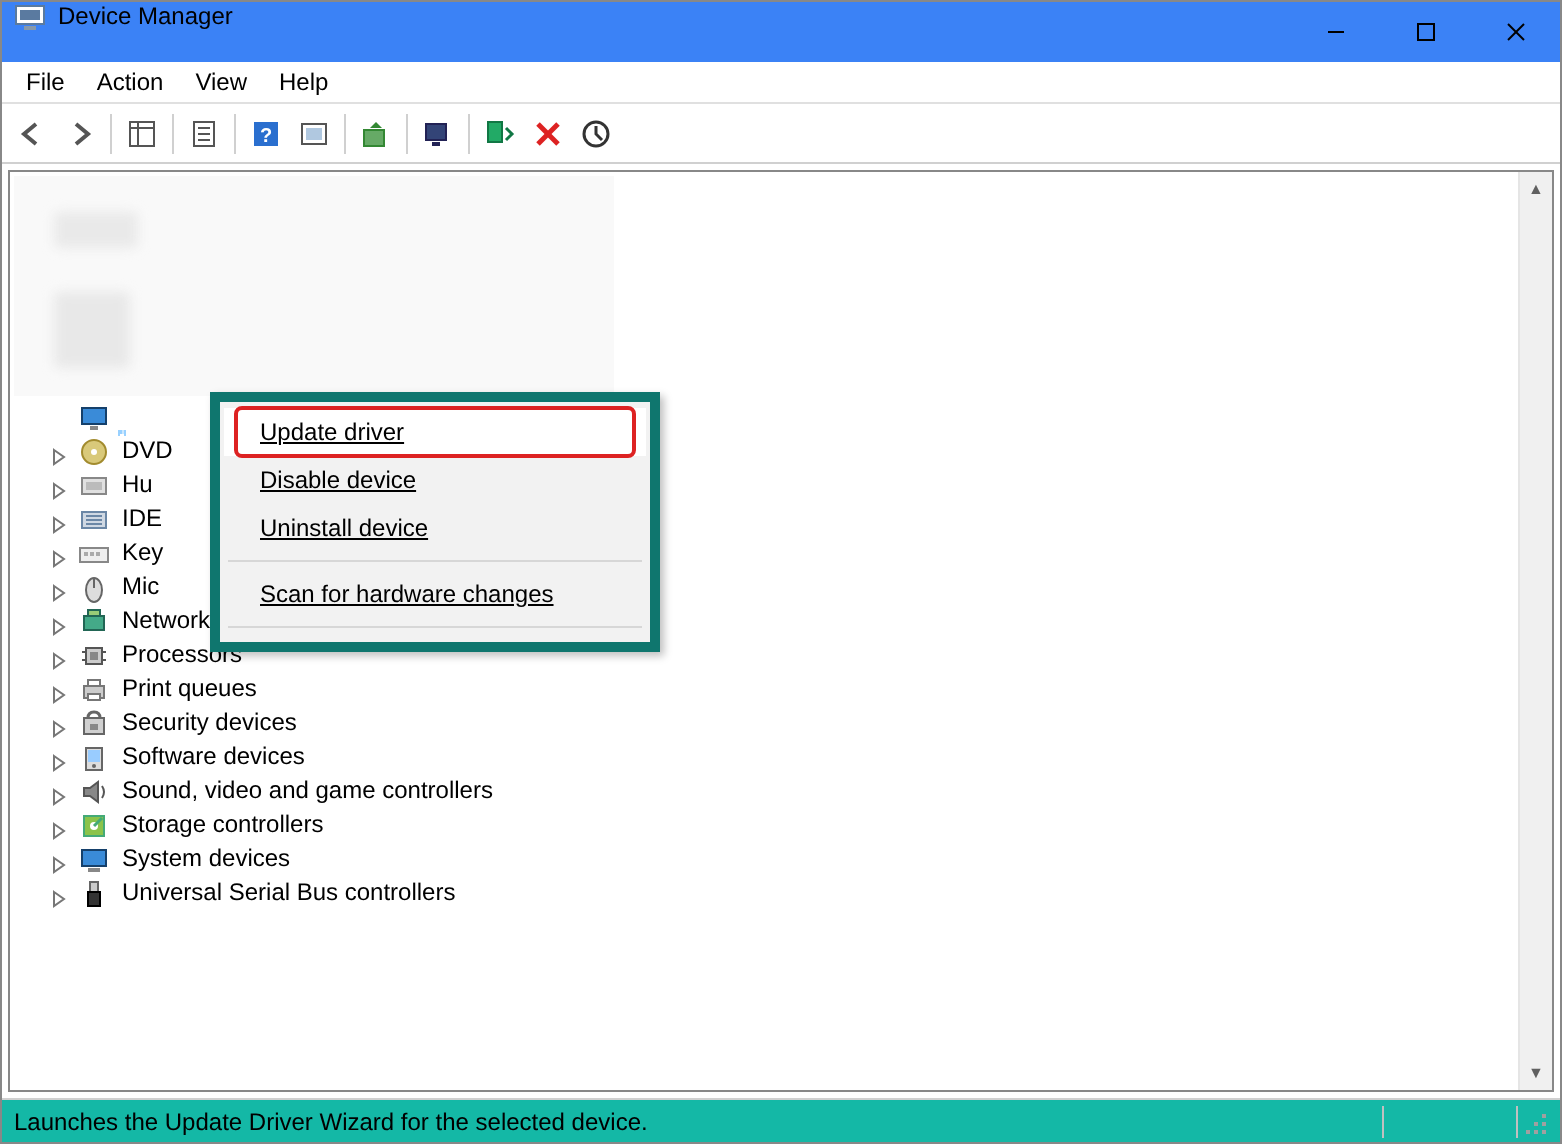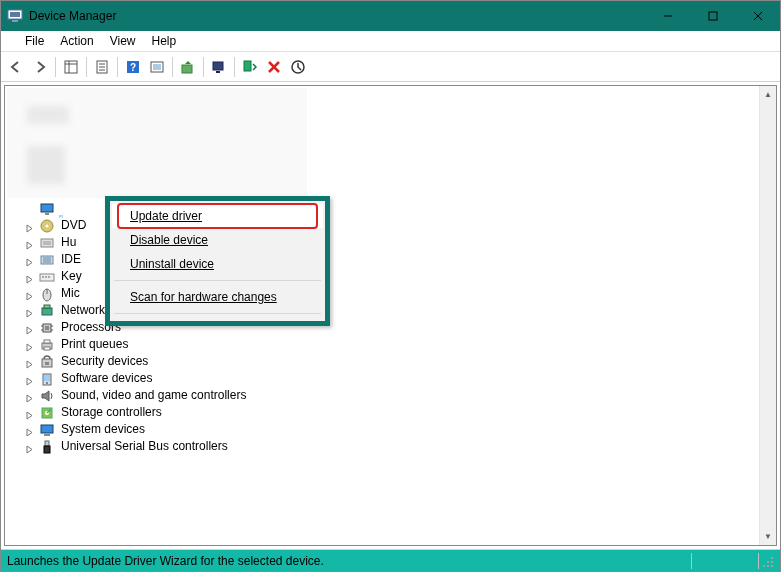--- a/index.html
+++ b/index.html
@@ -1,28 +1,28 @@
 <!DOCTYPE html>
 <html><head>
 <meta charset="utf-8">
 <style>
   * { box-sizing: border-box; margin: 0; padding: 0; font-family: "Segoe UI", Tahoma, sans-serif; }
   body { width: 781px; height: 572px; background: #f0f0f0; display: flex; flex-direction: column; }
 
   .window { width: 781px; height: 572px; background: #fff; border: 1px solid #888; display: flex; flex-direction: column; position: relative; }
 
   
-  .titlebar { height: 30px; display: flex; align-items: center; padding-left: 6px; background: #0f766e; }
+  .titlebar { height: 30px; display: flex; padding-left: 6px; background: #3b82f6; }
   .titlebar .app-icon { width: 16px; height: 16px; margin-right: 6px; }
   .titlebar .title { font-size: 12px; flex: 1; }
   .titlebar .win-btns { display: flex; height: 100%; }
   .titlebar .win-btn { width: 45px; height: 100%; display: flex; align-items: center; justify-content: center; font-size: 13px; }
 
   
-  .menubar { height: 21px; display: flex; align-items: center; padding-left: 16px; font-size: 12px; background: #fff; border-bottom: 1px solid #e0e0e0; }
+  .menubar { height: 21px; display: flex; align-items: center; padding-left: 4px; font-size: 12px; background: #fff; border-bottom: 1px solid #e0e0e0; }
   .menubar .menu-item { padding: 2px 8px; }
 
   
   .toolbar { height: 30px; display: flex; align-items: center; padding: 0 4px; gap: 2px; background: #fff; border-bottom: 1px solid #d0d0d0; }
   .tool-btn { width: 22px; height: 22px; display: flex; align-items: center; justify-content: center; border: 1px solid transparent; border-radius: 2px; }
   .tool-sep { width: 1px; height: 20px; background: #d0d0d0; margin: 0 2px; }
 
   
   .content { flex: 1; position: relative; background: #fff; overflow: hidden; border: 1px solid #888; margin: 3px; }
   .scrollbar-v { position: absolute; right: 0; top: 0; bottom: 0; width: 17px; background: #f0f0f0; border-left: 1px solid #e5e5e5; }

